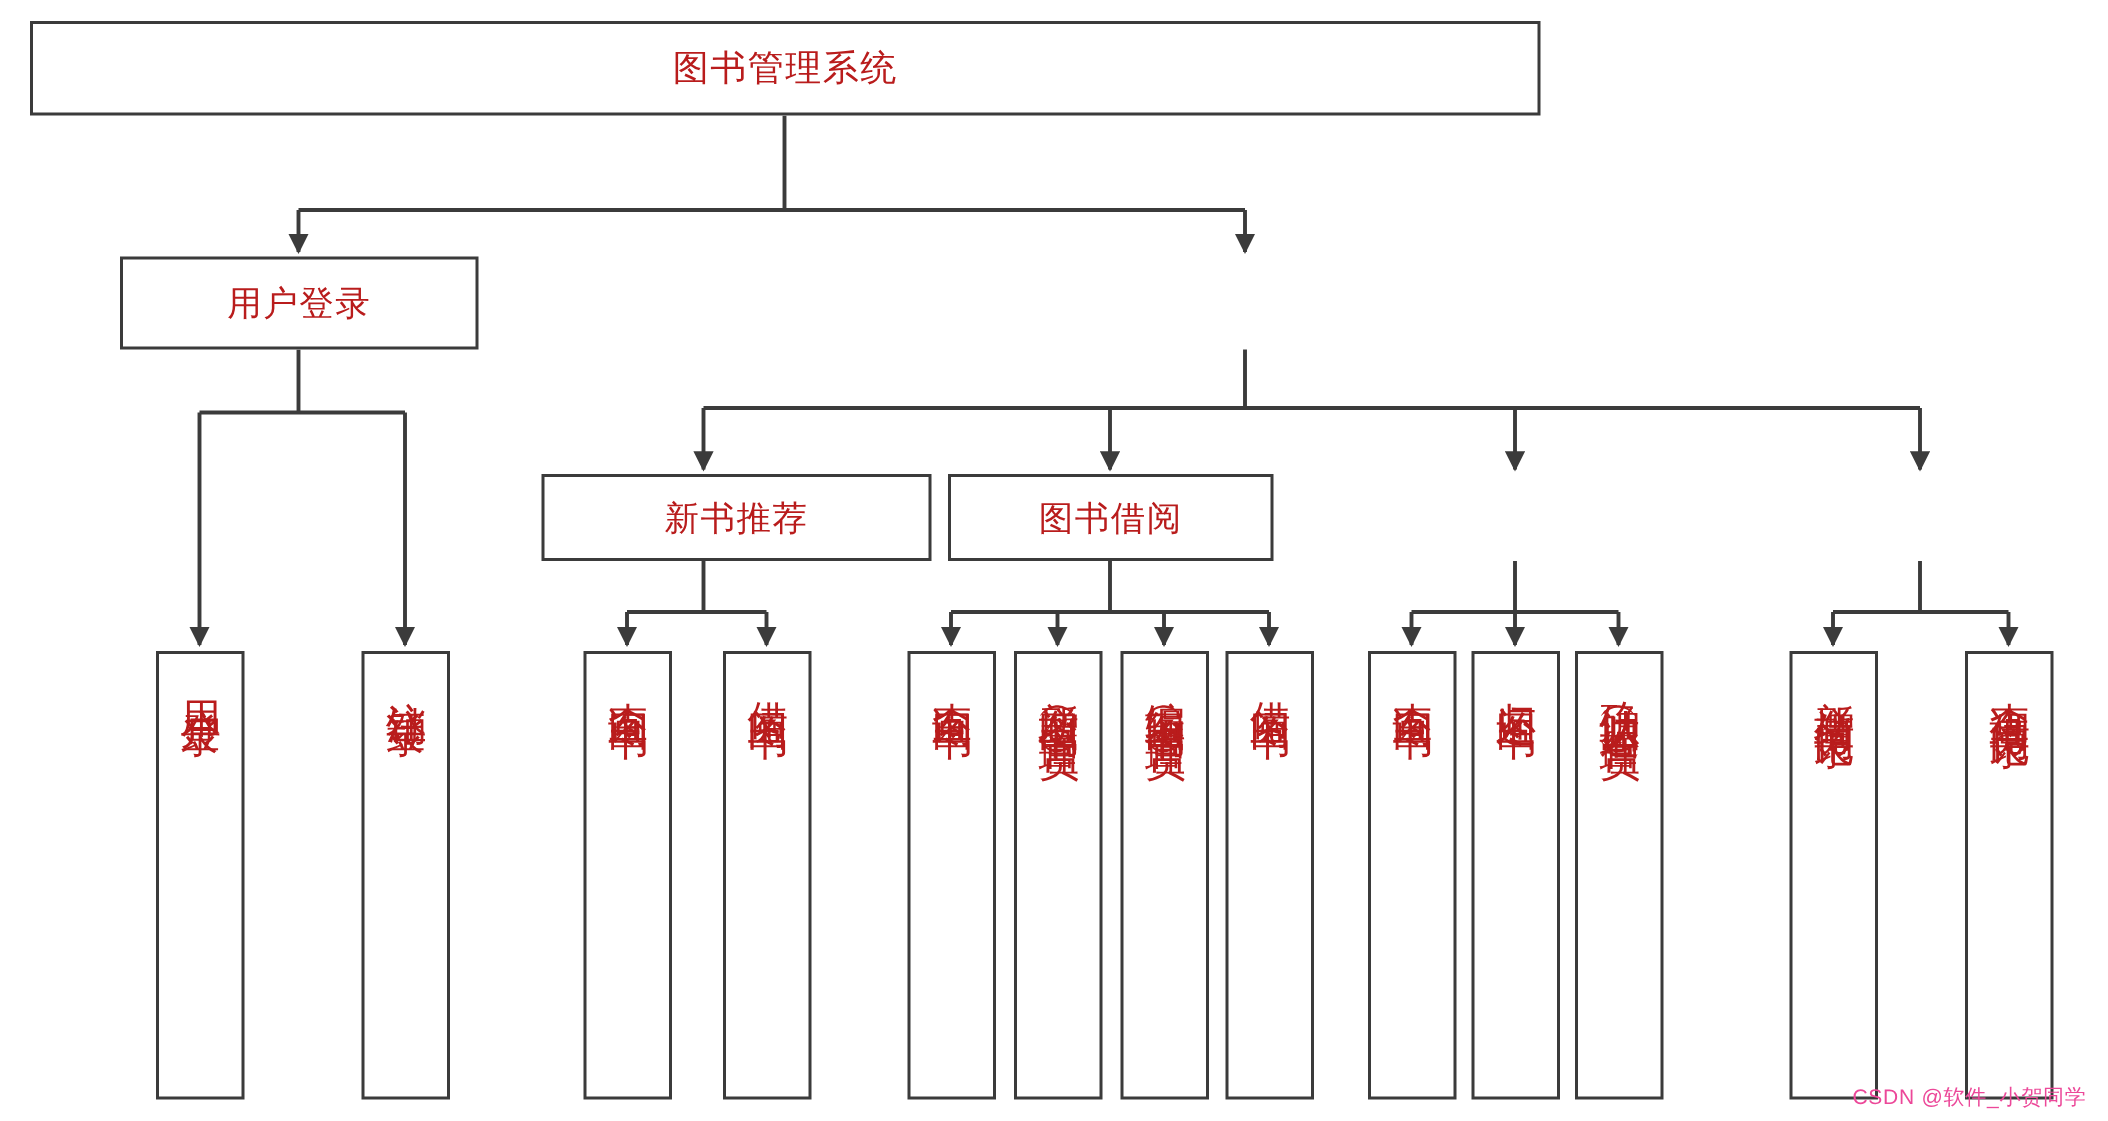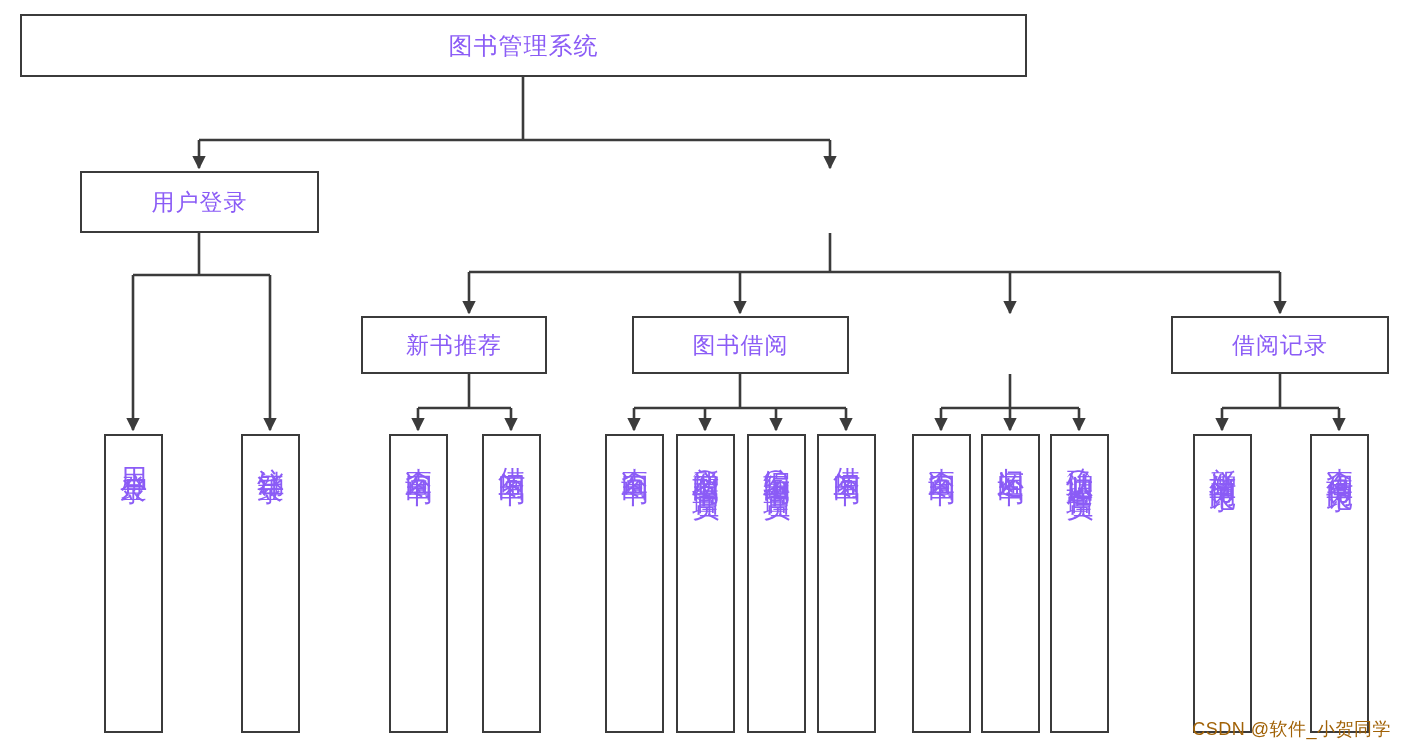--- a/index.html
+++ b/index.html
@@ -27,21 +27,21 @@
     background:#ffffff;
     border:2.5px solid #3b3b3b;
     display:flex;
     align-items:center;
     justify-content:center;
     z-index:2;
   }
   .node .label{
     display:block;
     text-align:center;
-    color:#8b5cf6;
+    color:#b91c1c;
     letter-spacing:1px;
   }
   
   .node.h .label{
     font-size:23px;
     line-height:1.25;
     white-space:nowrap;
   }
   .node.root .label{font-size:24px;}
   
@@ -56,22 +56,22 @@
     font-size:27px;
     line-height:1.06;
     letter-spacing:4px;
     white-space:nowrap;
     -webkit-text-orientation:upright;
   }
   .watermark{
     position:absolute;
     right:14px;
     bottom:6px;
-    font-size:18px;
-    color:#a16207;
+    font-size:14px;
+    color:#ec4899;
     letter-spacing:0.5px;
     z-index:3;
     white-space:nowrap;
     user-select:none;
   }
 </style>
 </head>
 <body>
 
 <div id="canvas">
@@ -127,28 +127,25 @@
   </svg>
 
   <div class="node h root" style="left:20px;top:14px;width:1007px;height:63px;">
     <span class="label">图书管理系统</span>
   </div>
 
   <div class="node h" style="left:80px;top:171px;width:239px;height:62px;">
     <span class="label">用户登录</span>
   </div>
 
-  <div class="node h" style="left:361px;top:316px;width:186px;height:58px;">
+  <div class="node h" style="left:361px;top:316px;width:260px;height:58px;">
     <span class="label">新书推荐</span>
   </div>
   <div class="node h" style="left:632px;top:316px;width:217px;height:58px;">
     <span class="label">图书借阅</span>
-  </div>
-  <div class="node h" style="left:1171px;top:316px;width:218px;height:58px;">
-    <span class="label">借阅记录</span>
   </div>
 
   <div class="node v" style="left:104px;top:434px;width:59px;height:299px;">
     <span class="label">用户登录</span>
   </div>
   <div class="node v" style="left:241px;top:434px;width:59px;height:299px;">
     <span class="label">注销登录</span>
   </div>
 
   <div class="node v" style="left:389px;top:434px;width:59px;height:299px;">

